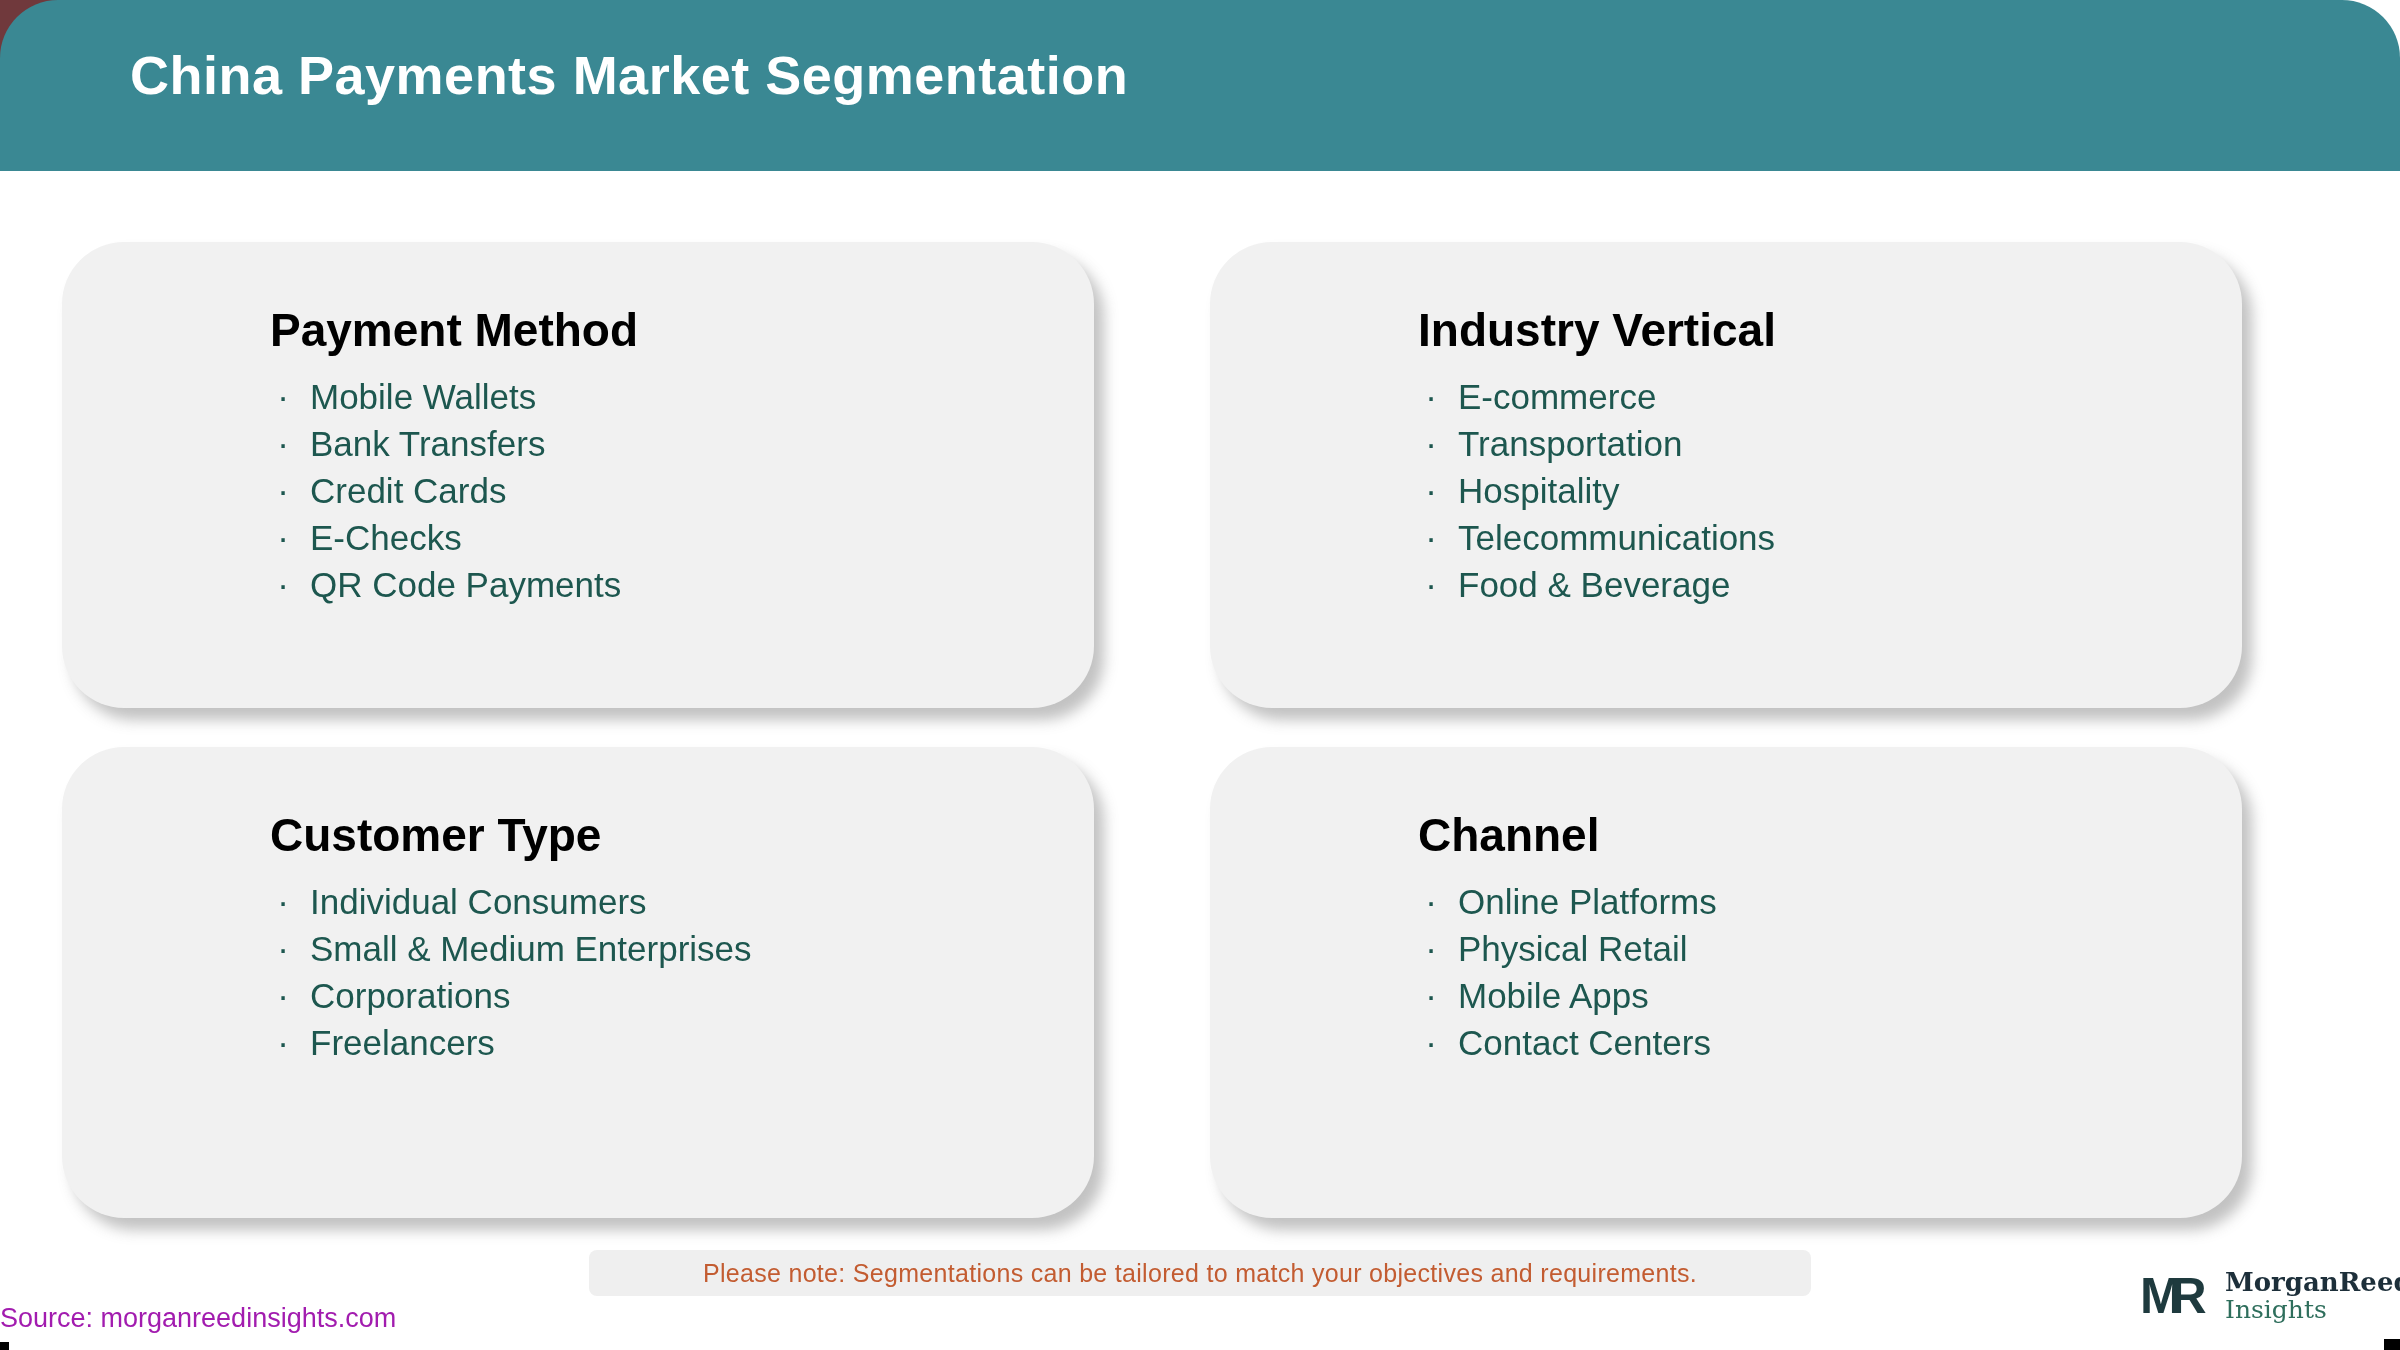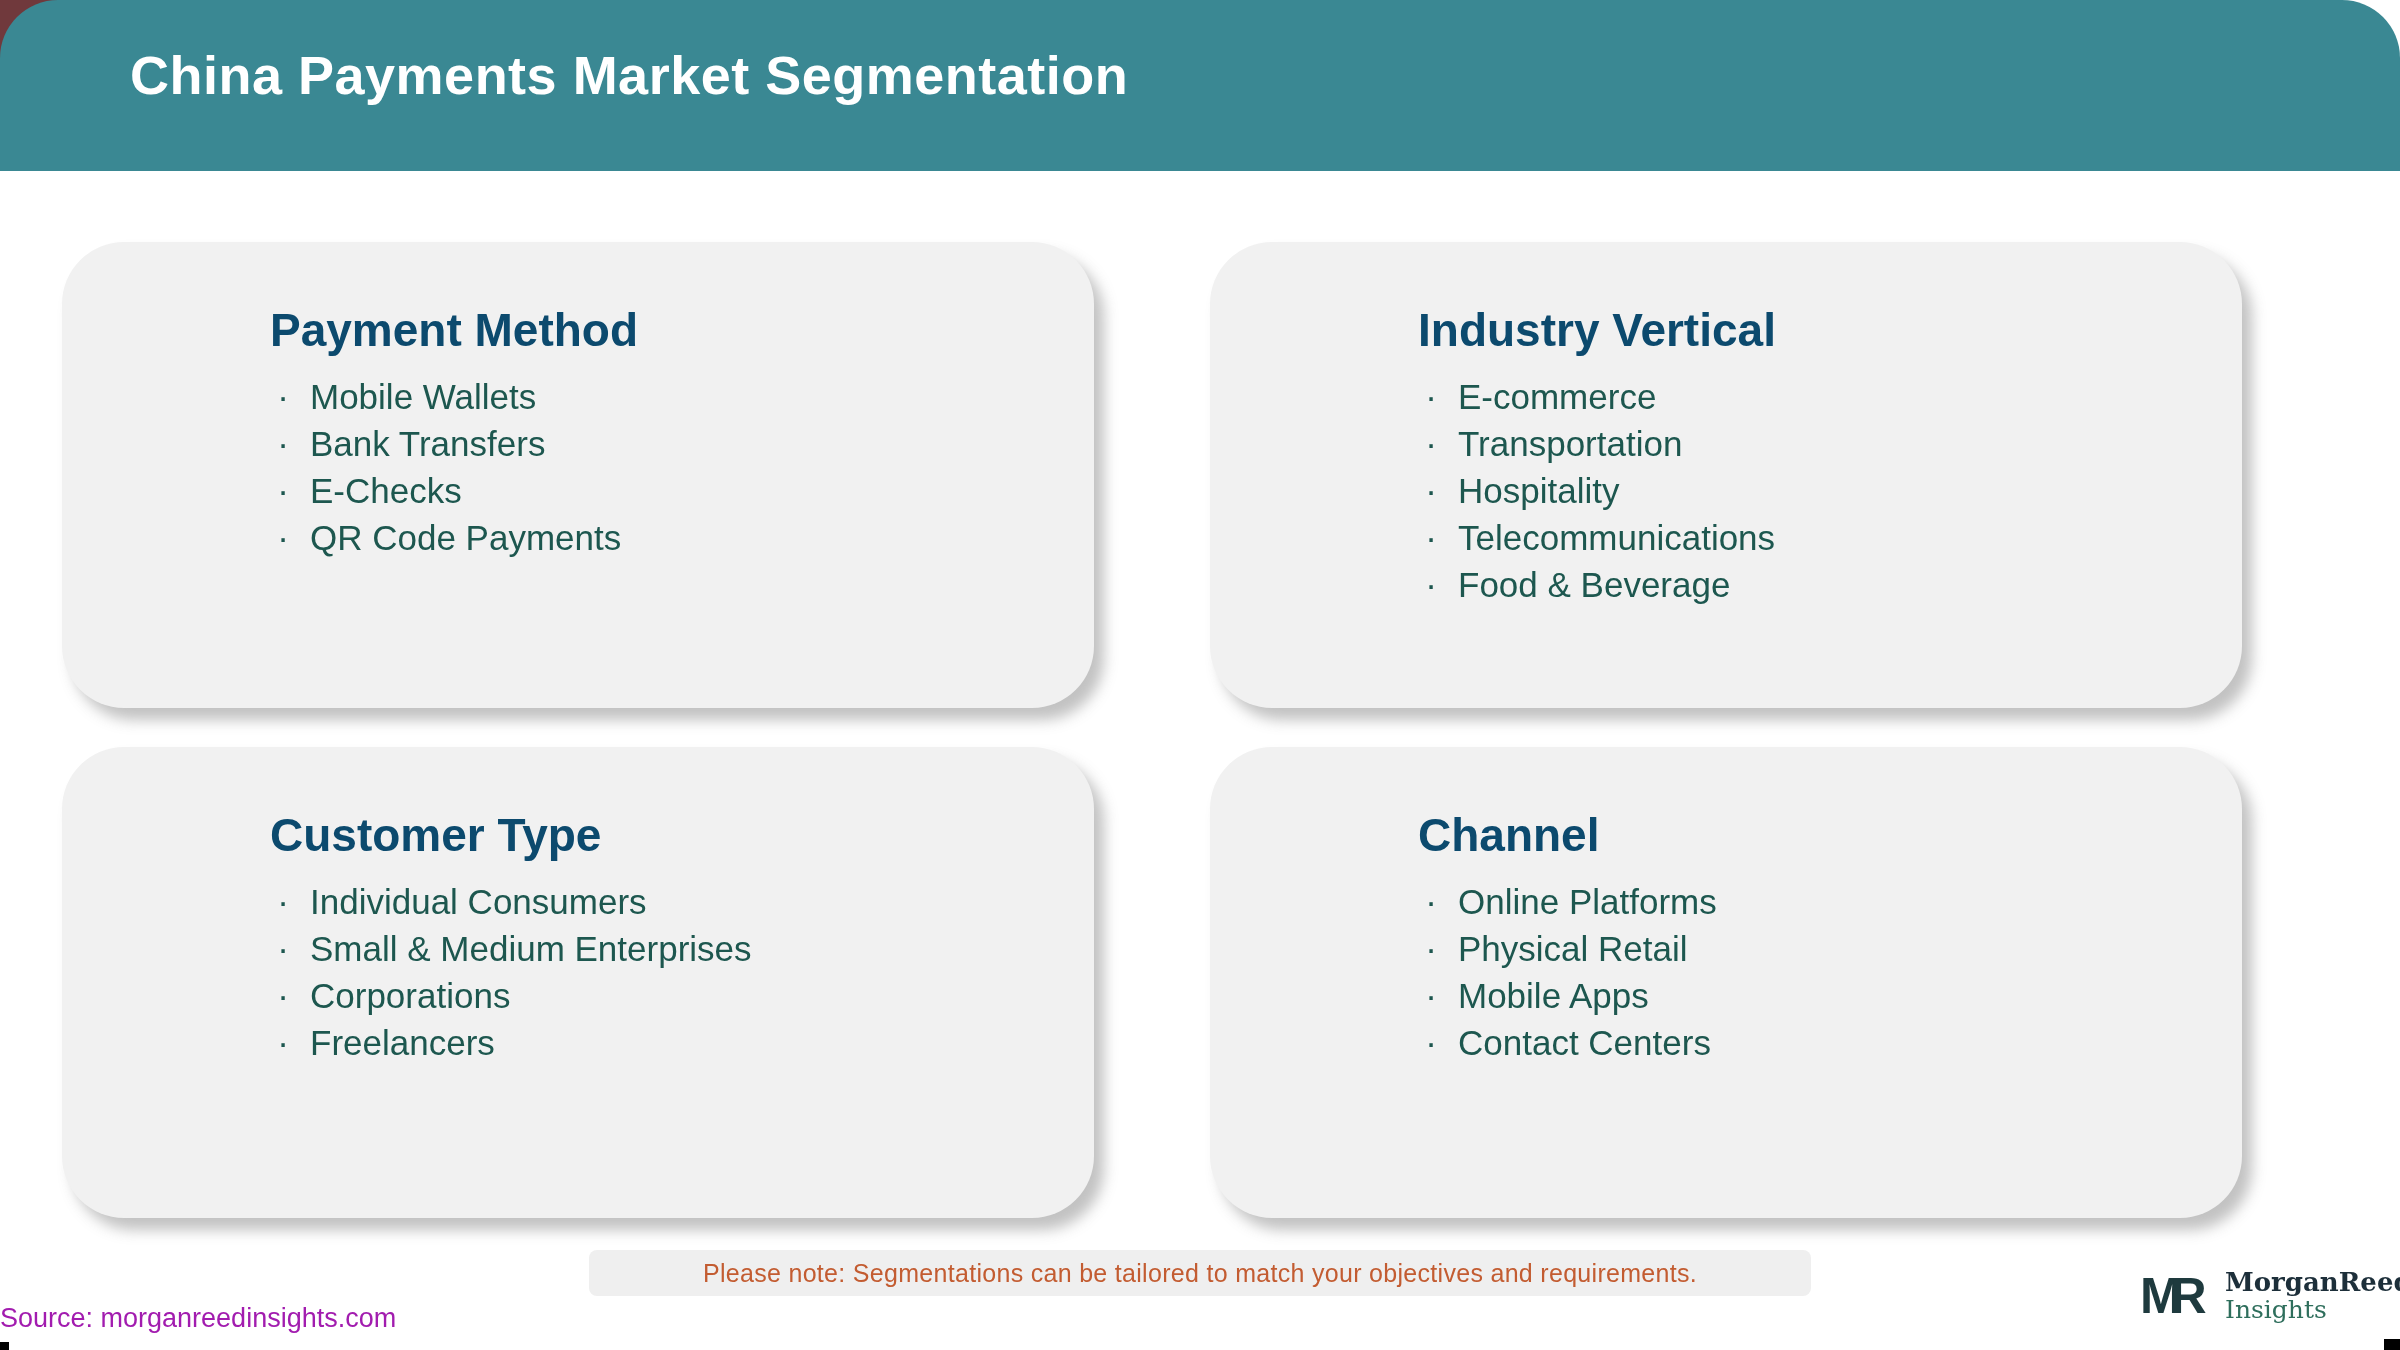--- a/index.html
+++ b/index.html
@@ -45,21 +45,21 @@
   }
   .card.c1 { left: 62px;   top: 242px; }
   .card.c2 { left: 1210px; top: 242px; }
   .card.c3 { left: 62px;   top: 747px; height: 471px; }
   .card.c4 { left: 1210px; top: 747px; height: 471px; }
 
   .card h2 {
     margin: 0 0 16px 0;
     font-size: 46px; font-weight: bold;
     line-height: 1.15;
-    color: #0c4a6e;
+    color: #000000;
   }
   .card ul {
     margin: 0; padding: 0;
     list-style: none;
   }
   .card li {
     font-size: 35px;
     line-height: 47px;
     color: #1d574f;
     white-space: nowrap;
@@ -131,20 +131,21 @@
 
   <div class="header">
     <h1>China Payments Market Segmentation</h1>
   </div>
 
   <section class="card c1">
     <h2>Payment Method</h2>
     <ul>
       <li>Mobile Wallets</li>
       <li>Bank Transfers</li>
+      <li>Credit Cards</li>
       <li>E-Checks</li>
       <li>QR Code Payments</li>
     </ul>
   </section>
 
   <section class="card c2">
     <h2>Industry Vertical</h2>
     <ul>
       <li>E-commerce</li>
       <li>Transportation</li>

